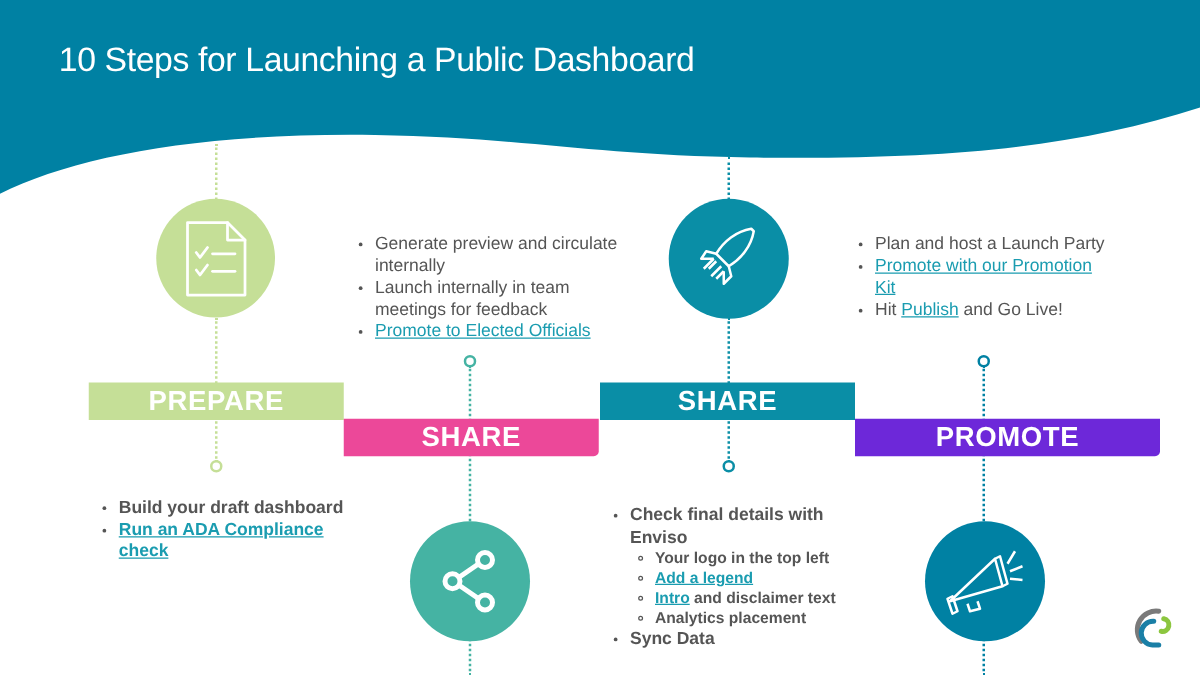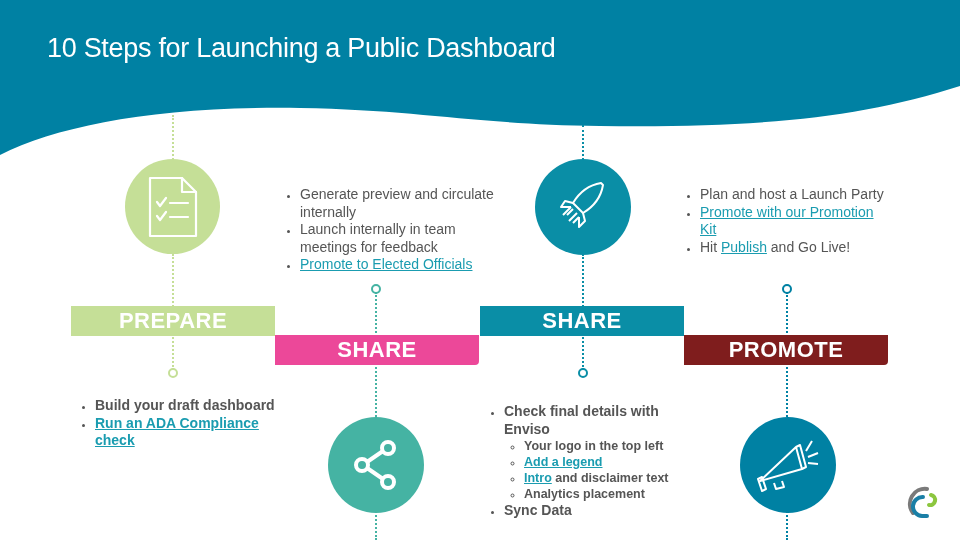--- a/index.html
+++ b/index.html
@@ -70,21 +70,21 @@
     <path d="M40,10 L44,8 L50,30 L46,32"></path>
     <path d="M2,42 L6,40 L10,52 L6,54 Z"></path>
     <path d="M18,46 L20,52 L28,50 L26,44"></path>
     <path d="M50,14 L56,4 M52,20 L62,16 M52,26 L62,27"></path>
   </svg>
 </div>
 
 <div class="band" style="left:71px; top:306px; width:204px; background:#c5df97;">PREPARE</div>
 <div class="band" style="left:275px; top:335px; width:204px; background:#ec4899; border-radius:0 0 4px 0;">SHARE</div>
 <div class="band" style="left:480px; top:306px; width:204px; background:#0a8ea6;">SHARE</div>
-<div class="band" style="left:684px; top:335px; width:204px; background:#7f1d1d; border-radius:0 0 4px 0;">PROMOTE</div>
+<div class="band" style="left:684px; top:335px; width:244px; background:#6d28d9; border-radius:0 0 4px 0;">PROMOTE</div>
 
 <ul class="b" style="left:71px; top:397px; width:200px;font-weight:bold;">
   <li>Build your draft dashboard</li>
   <li><a class="lk" href="#">Run an ADA Compliance check</a></li>
 </ul>
 
 <ul class="b" style="left:276px; top:186px; width:200px;">
   <li>Generate preview and circulate internally</li>
   <li>Launch internally in team meetings for feedback</li>
   <li><a class="lk" href="#">Promote to Elected Officials</a></li>

